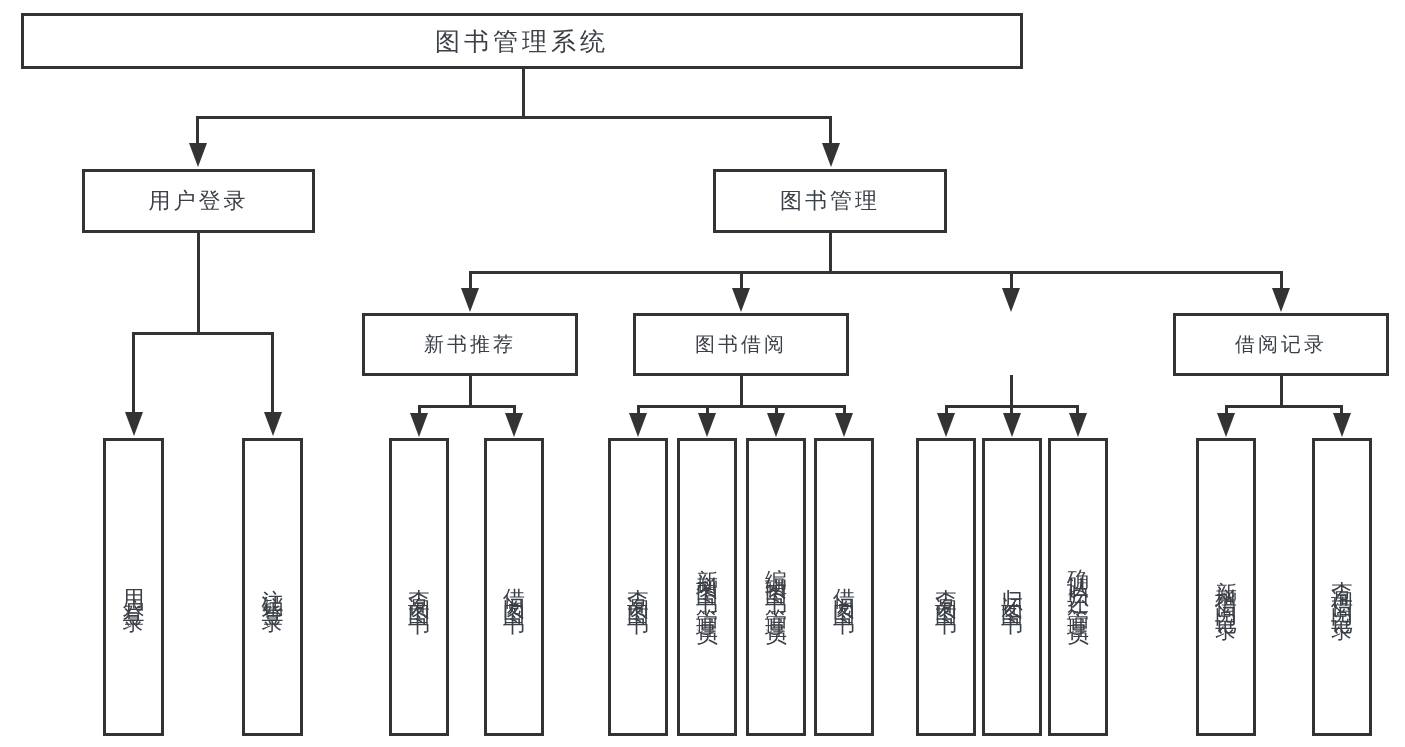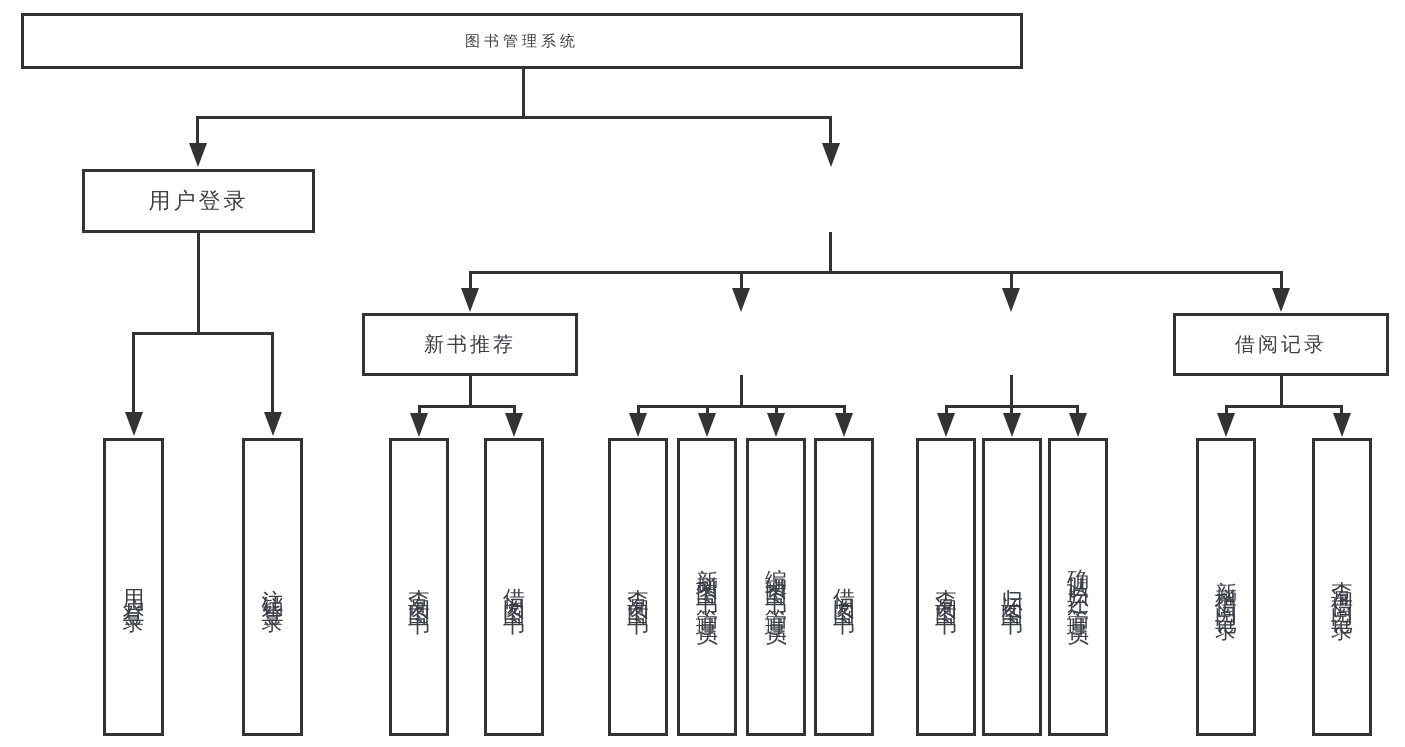--- a/index.html
+++ b/index.html
@@ -11,21 +11,21 @@
     overflow:hidden;
   }
   .box{
     position:absolute;
     box-sizing:border-box;
     border:3px solid var(--line,#333333);
     background:#ffffff;
     display:flex;align-items:center;justify-content:center;
     color:var(--text,#3b3f46);
   }
-  .box.root{font-size:15px;letter-spacing:4px;}
+  .box.root{font-size:25px;letter-spacing:4px;}
   .box.h2{font-size:22px;letter-spacing:3px;}
   .box.h3{font-size:20px;letter-spacing:3px;}
   .box.v{
     writing-mode:vertical-rl;
     text-orientation:mixed;
     font-size:22px;
     letter-spacing:8px;
     line-height:1;
   }
   .line{position:absolute;background:var(--line,#333333);}
@@ -51,40 +51,42 @@
   <div class="box root" style="left:21px;top:13px;width:1002px;height:56px;">图书管理系统</div>
 
   <div class="line" style="left:522px;top:68px;width:3px;height:51px;"></div>
   <div class="line" style="left:196px;top:116px;width:636px;height:3px;"></div>
   <div class="line" style="left:196px;top:116px;width:3px;height:29px;"></div>
   <div class="arrow" style="left:189px;top:143px;"></div>
   <div class="line" style="left:829px;top:116px;width:3px;height:29px;"></div>
   <div class="arrow" style="left:822px;top:143px;"></div>
 
   <div class="box h2" style="left:82px;top:169px;width:233px;height:64px;">用户登录</div>
+  <div class="box h2" style="left:713px;top:169px;width:234px;height:64px;">图书管理</div>
 
   <div class="line" style="left:197px;top:232px;width:3px;height:102px;"></div>
   <div class="line" style="left:132px;top:332px;width:142px;height:3px;"></div>
   <div class="line" style="left:132px;top:332px;width:3px;height:80px;"></div>
   <div class="arrow" style="left:125px;top:412px;"></div>
   <div class="line" style="left:271px;top:332px;width:3px;height:80px;"></div>
   <div class="arrow" style="left:264px;top:412px;"></div>
 
   <div class="line" style="left:829px;top:232px;width:3px;height:42px;"></div>
   <div class="line" style="left:469px;top:271px;width:814px;height:3px;"></div>
   <div class="line" style="left:469px;top:271px;width:3px;height:19px;"></div>
   <div class="arrow" style="left:461px;top:288px;"></div>
   <div class="line" style="left:740px;top:271px;width:3px;height:19px;"></div>
   <div class="arrow" style="left:732px;top:288px;"></div>
   <div class="line" style="left:1010px;top:271px;width:3px;height:19px;"></div>
   <div class="arrow" style="left:1002px;top:288px;"></div>
   <div class="line" style="left:1280px;top:271px;width:3px;height:19px;"></div>
   <div class="arrow" style="left:1272px;top:288px;"></div>
 
   <div class="box h3" style="left:362px;top:313px;width:216px;height:63px;">新书推荐</div>
+  <div class="box h3" style="left:633px;top:313px;width:216px;height:63px;">图书借阅</div>
   <div class="box h3" style="left:1173px;top:313px;width:216px;height:63px;">借阅记录</div>
 
   <div class="line" style="left:469px;top:375px;width:3px;height:32px;"></div>
   <div class="line" style="left:418px;top:405px;width:98px;height:3px;"></div>
   <div class="line" style="left:418px;top:405px;width:3px;height:10px;"></div>
   <div class="arrow" style="left:410px;top:413px;"></div>
   <div class="line" style="left:513px;top:405px;width:3px;height:10px;"></div>
   <div class="arrow" style="left:505px;top:413px;"></div>
 
   <div class="line" style="left:740px;top:375px;width:3px;height:32px;"></div>

